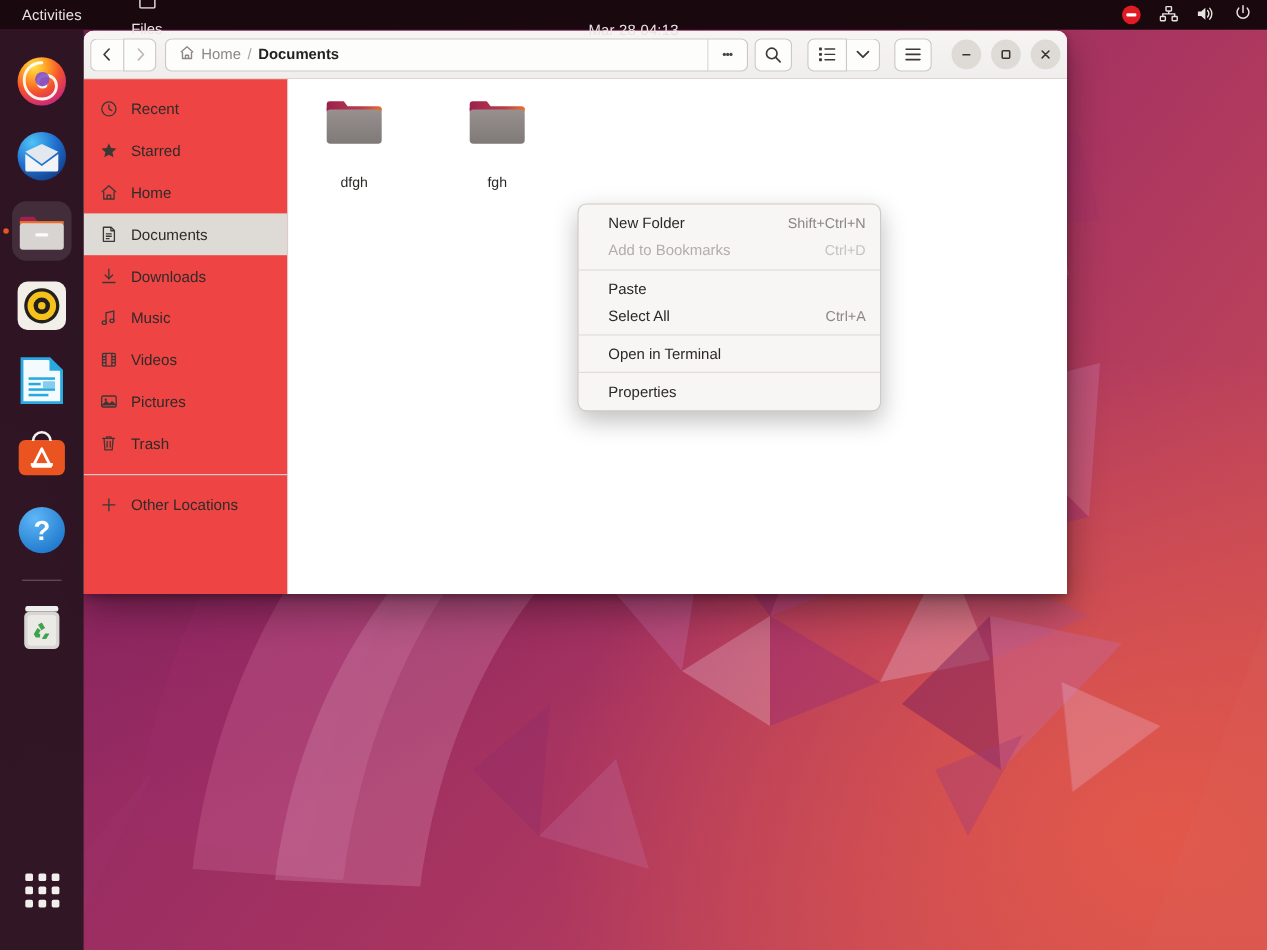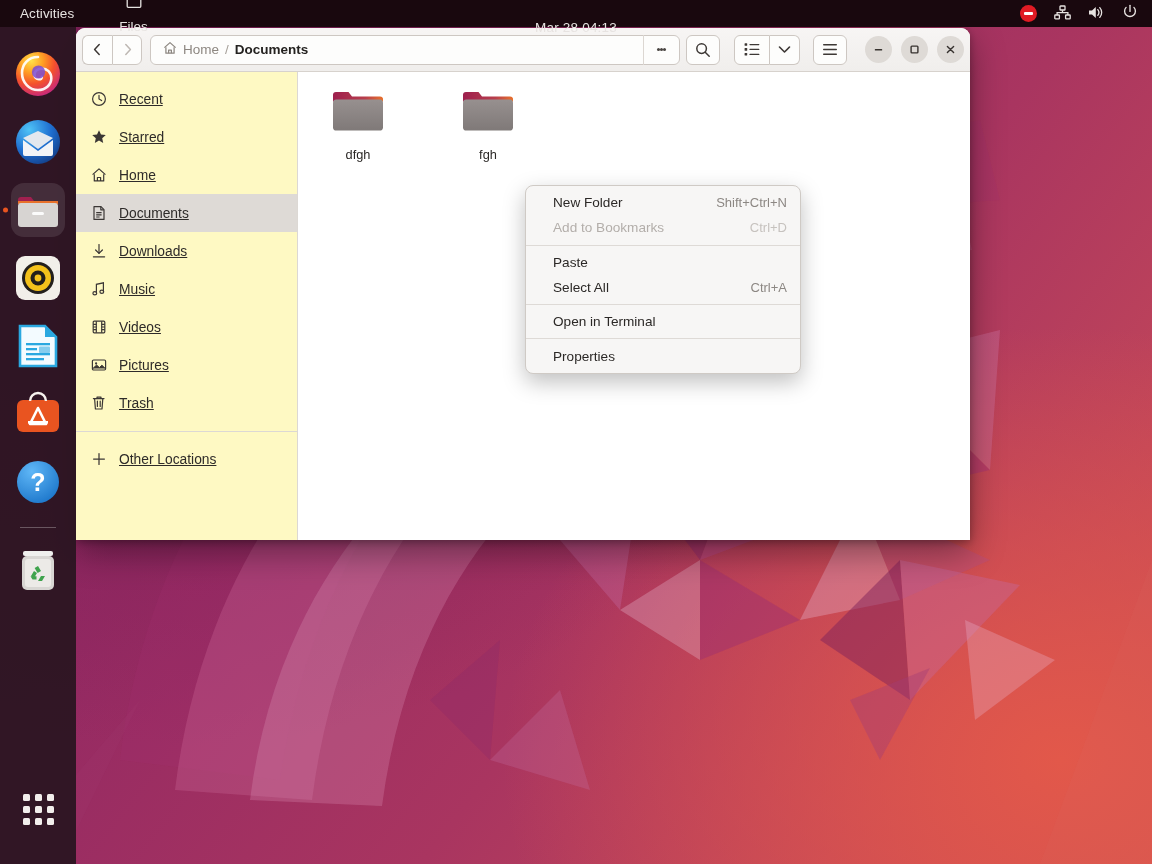--- a/index.html
+++ b/index.html
@@ -97,34 +97,34 @@
   .viewgroup .hb-btn:first-child { border-radius:6px 0 0 6px; border-right:1px solid #cdc7c2; width:36px; }
   .viewgroup .hb-btn:last-child { border-radius:0 6px 6px 0; border-left:none; width:30px; }
   .wctl { display:flex; gap:9px; margin-left:12px; }
   .wbtn {
     width:27px; height:27px; border-radius:50%; background:#dedad6;
     display:flex; align-items:center; justify-content:center; color:#37322f;
   }
 
   #body-split { display:flex; height:468px; }
   #sidebar {
-    width:222px; background:#fef9c3; border-right:1px solid #dcd8d4;
-    padding-top:8px; font-size:13.8px; color:#2e2b29;text-decoration:underline;
+    width:186px; background:#ef4444; border-right:1px solid #dcd8d4;
+    padding-top:8px; font-size:13.8px; color:#2e2b29;
   }
   .side-item {
     height:38px; display:flex; align-items:center; gap:12px;
     padding:0 12px 0 14px; margin:0 0 0 0; border-radius:0;
   }
   .side-item.selected { background:#dedad6; }
   .side-icon { width:17px; height:17px; display:flex; align-items:center; justify-content:center; color:#3b3735; }
   .side-sep { height:1px; background:#dcd8d4; margin:9px 0 8px; }
 
   #content { flex:1; background:#fff; position:relative; padding:14px 0 0 14px; }
   .file-grid { display:flex; gap:38px; }
-  .file-item { width:92px; display:flex; flex-direction:column; align-items:center; gap:9px; }
+  .file-item { width:92px; display:flex; flex-direction:column; align-items:center; gap:19px; }
   .file-label { font-size:12.8px; color:#2b2826; text-align:center; }
 
   
   #ctxmenu {
     position:absolute; left:525px; top:185px; width:276px; z-index:60;
     background:#f7f6f5; border:1px solid #cfcac5; border-radius:8px;
     box-shadow:0 8px 22px rgba(0,0,0,.25); padding:4px 0; overflow:hidden;
   }
   .mi {
     height:25.3px; display:flex; align-items:center; justify-content:space-between;

